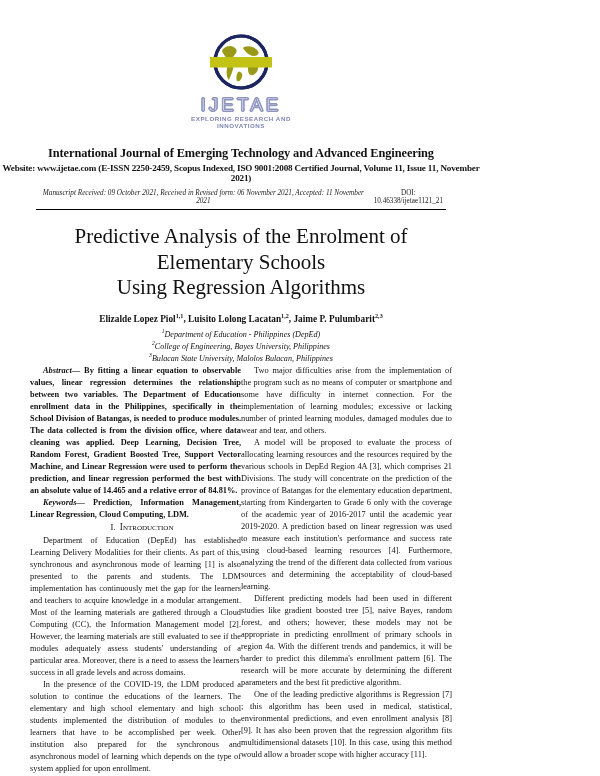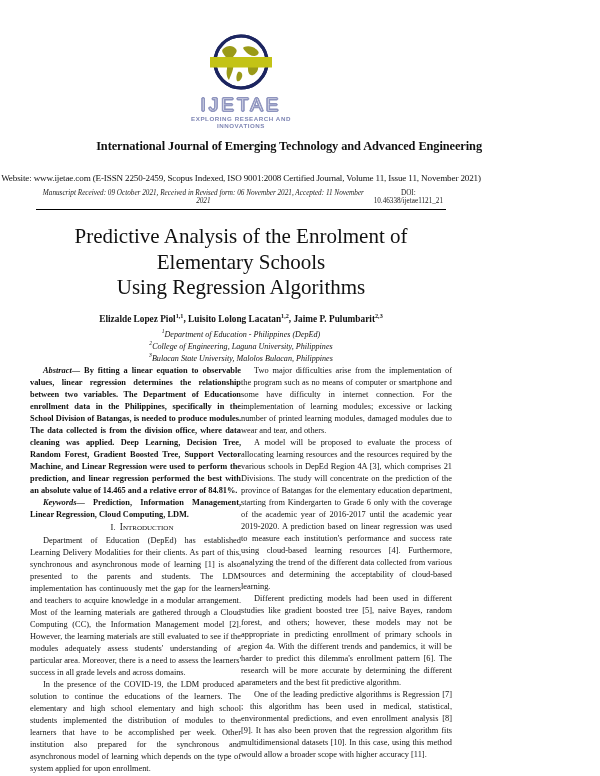--- a/index.html
+++ b/index.html
@@ -67,29 +67,28 @@
     font-size: 6.2px;
     letter-spacing: 0.55px;
     color: #7f86b4;
     margin-top: 1px;
     font-weight: 700;
   }
 
   .journal-title {
     font-size: 12.4px;
     font-weight: bold;
-    margin-top: 10px;
+    margin-top: 17px;
     letter-spacing: -0.1px;
-    text-align: right;
   }
 
   .journal-sub {
     font-size: 9.1px;
-    font-weight: normal;
-    margin-top: 19px;
+    font-weight: bold;
+    margin-top: 2px;
     letter-spacing: -0.15px;
   }
 
   .manuscript-row {
     margin-top: 6px;
     font-size: 7.2px;
     font-style: italic;
     display: flex;
     justify-content: space-between;
     padding: 0 32px 0 40px;
@@ -235,21 +234,21 @@
   </div>
 
   <div class="authors">
     <span><span>Elizalde Lopez Piol</span><sup>1,1</sup></span>,
     <span><span>Luisito Lolong Lacatan</span><sup>1,2</sup></span>,
     <span><span>Jaime P. Pulumbarit</span><sup>2,3</sup></span>
   </div>
 
   <div class="affiliations">
     <div><sup>1</sup><span>Department of Education - Philippines (DepEd)</span></div>
-    <div><sup>2</sup><span>College of Engineering, Laguna University, Philippines</span></div>
+    <div><sup>2</sup><span>College of Engineering, Bayes University, Philippines</span></div>
     <div><sup>3</sup><span>Bulacan State University, Malolos Bulacan, Philippines</span></div>
   </div>
 
   <div class="columns">
 
     <div class="col">
       <p class="abstract-p"><span class="lbl">Abstract—</span><span> By fitting a linear equation to observable values, linear regression determines the relationship between two variables. The Department of Education enrollment data in the Philippines, specifically in the School Division of Batangas, is needed to produce modules. The data collected is from the division office, where data cleaning was applied. Deep Learning, Decision Tree, Random Forest, Gradient Boosted Tree, Support Vector Machine, and Linear Regression were used to perform the prediction, and linear regression performed the best with an absolute value of 14.465 and a relative error of 84.81%.</span></p>
 
       <p class="keywords-p"><span class="lbl">Keywords—</span><span> Prediction, Information Management, Linear Regression, Cloud Computing, LDM.</span></p>
 

